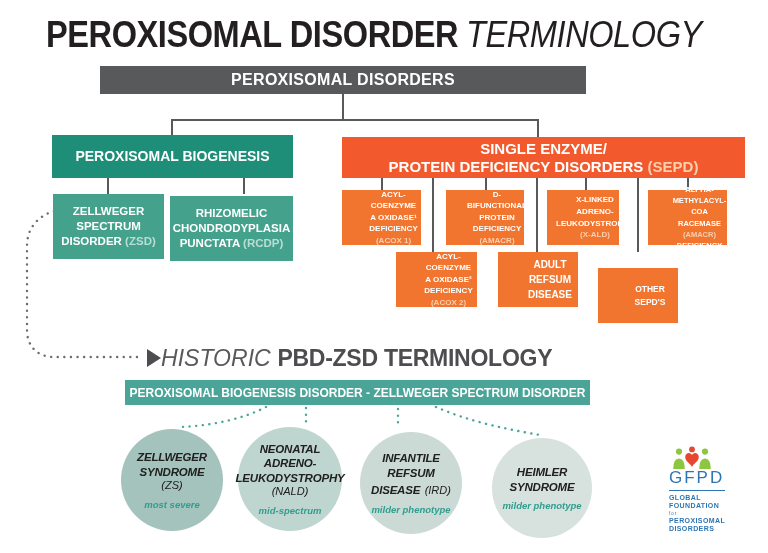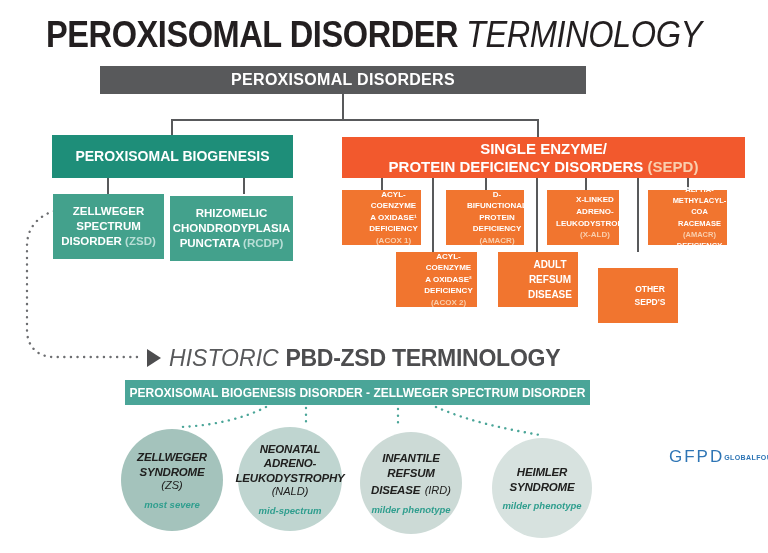--- a/index.html
+++ b/index.html
@@ -19,34 +19,34 @@
        text-align:center;color:#fff;font-weight:bold;box-sizing:border-box;}
   .gray-bar{background:var(--gray-bar);font-size:16px;letter-spacing:0.3px;}
   .teal-dark{background:var(--teal-dark);}
   .teal-mid{background:var(--teal-mid);}
   .orange-parent{background:var(--orange-parent);}
   .orange-child{background:var(--orange-child);padding-left:24px;}
   .muted-teal{color:var(--teal-pale-text);font-weight:bold;}
   .muted-orange{color:var(--orange-pale-text);font-weight:bold;}
   .lh{line-height:1.2;align-items:center;}
   
-  #historic-heading{left:147px;top:344px;display:flex;align-items:center;gap:8px;}
+  #historic-heading{left:147px;top:344px;display:flex;align-items:center;gap:0;}
   #historic-arrow{width:0;height:0;border-top:9px solid transparent;border-bottom:9px solid transparent;
     border-left:14px solid var(--heading-gray);}
   #historic-text{font-size:24px;color:var(--heading-gray);white-space:nowrap;transform:scaleX(0.96);transform-origin:left center;}
   #historic-text .it{font-style:italic;font-weight:500;color:var(--line);}
   #historic-text .bd{font-weight:bold;margin-left:7px;color:var(--heading-gray);letter-spacing:-0.3px;}
   
   .circle{border-radius:50%;display:flex;flex-direction:column;align-items:center;justify-content:center;
     text-align:center;font-style:italic;color:#20201f;}
   .circle .t{font-weight:bold;font-size:11.5px;line-height:1.25;letter-spacing:-0.2px;}
   .circle .p{font-weight:normal;font-size:11px;line-height:1.25;}
   .circle .cap{margin-top:6px;font-weight:bold;font-size:9.5px;color:var(--caption-teal);}
   
-  #logo{left:669px;top:446px;width:74px;display:flex;align-items:center;color:var(--logo-blue);}
+  #logo{left:669px;top:446px;width:74px;display:flex;flex-direction:column;align-items:flex-start;color:var(--logo-blue);}
   #logo .acronym{font-size:17px;letter-spacing:2px;margin-top:-2px;font-weight:normal;}
   #logo .rule{width:56px;height:1px;background:var(--logo-blue);margin:2px 0 3px 0;}
   #logo .w{font-size:7px;font-weight:bold;letter-spacing:0.4px;line-height:1.2;}
   #logo .for{font-size:4.5px;line-height:1.4;letter-spacing:1px;}
   svg{display:block;}
 </style>
 </head>
 <body>
 
 <div id="stage">

